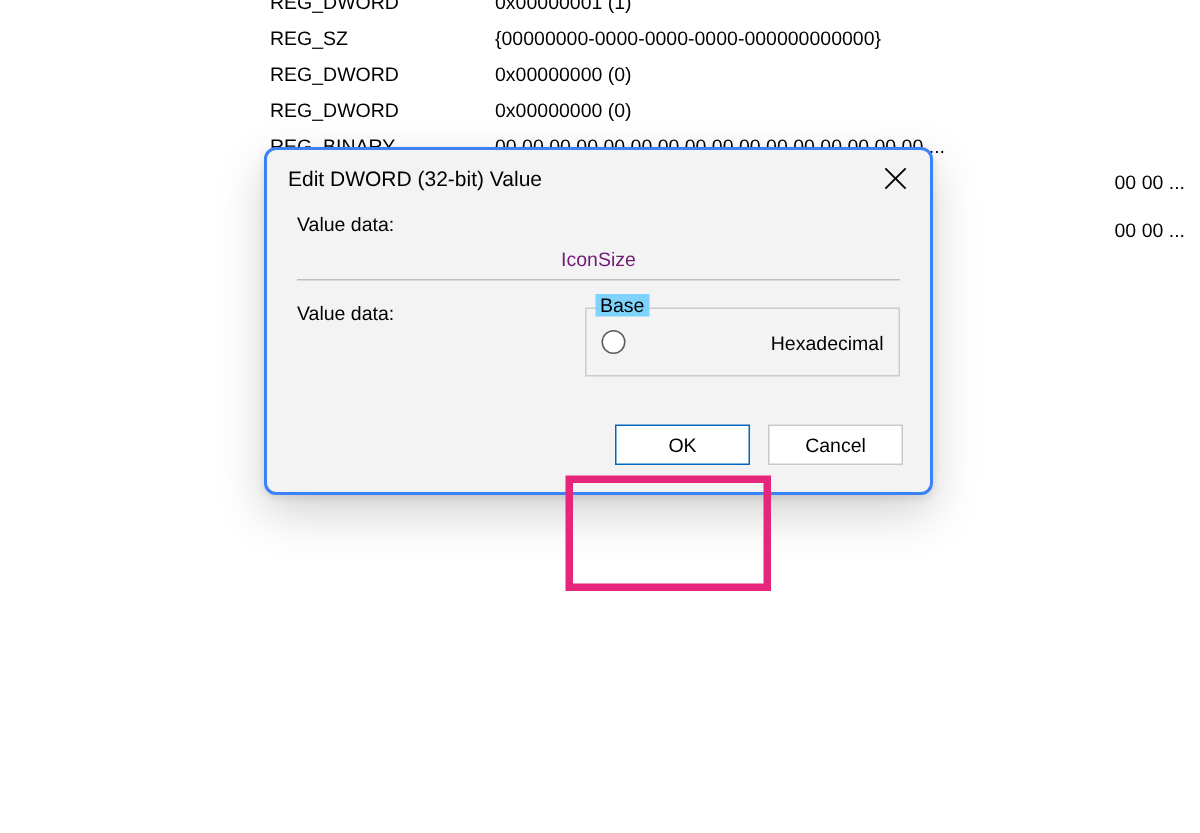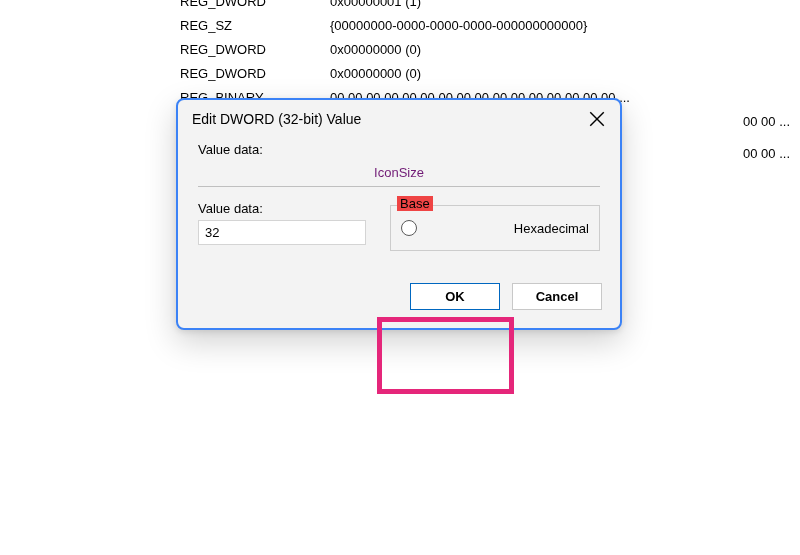--- a/index.html
+++ b/index.html
@@ -100,21 +100,21 @@
     .fieldset {
       position: relative;
       border: 1px solid #cccccc;
       padding: 10px 10px 10px 10px;
       margin-top: 4px;
     }
     .fieldset-legend {
       position: absolute;
       top: -10px;
       left: 6px;
-      background: #ef4444;
+      background: #7dd3fc;
       padding: 0 3px;
       font-size: 13px;
     }
     .radio-row {
       display: flex;
       align-items: center;
       gap: 6px;
       font-size: 13px;
       margin: 4px 0;
       justify-content: space-between;
@@ -140,21 +140,20 @@
       padding: 16px 18px 18px 18px;
     }
     .btn {
       min-width: 90px;
       padding: 5px 16px;
       font-size: 13px;
       background: #fff;
       border: 1px solid #c8c8c8;
       cursor: pointer;
       color: #000;
-      font-weight: bold;
     }
     .btn-primary { border: 1px solid #0067c0; }
     .highlight {
       position: absolute;
       border: 5px solid #e5267a;
       pointer-events: none;
     }
   </style>
 </head>
 <body>
@@ -207,21 +206,20 @@
       <line x1="2" y1="2" x2="14" y2="14"></line>
       <line x1="14" y1="2" x2="2" y2="14"></line>
     </svg>
   </div>
   <div class="dialog-body">
     <div class="label">Value data:</div>
     <input class="name-field" type="text" value="IconSize" style="">
     <div class="row2">
       <div class="col-left">
         <div class="label">Value data:</div>
-        <input class="data-field" type="text" value="32" style="">
       </div>
       <div class="col-right">
         <div class="fieldset">
           <span class="fieldset-legend">Base</span>
           <label class="radio-row">
             <input type="radio" name="base" class="radio" style="">
             <span>Hexadecimal</span>
           </label>
         </div>
       </div>

